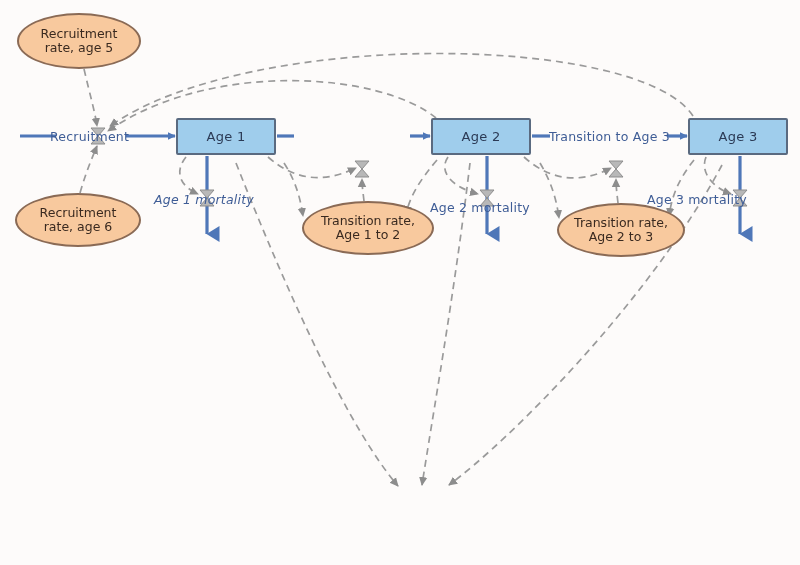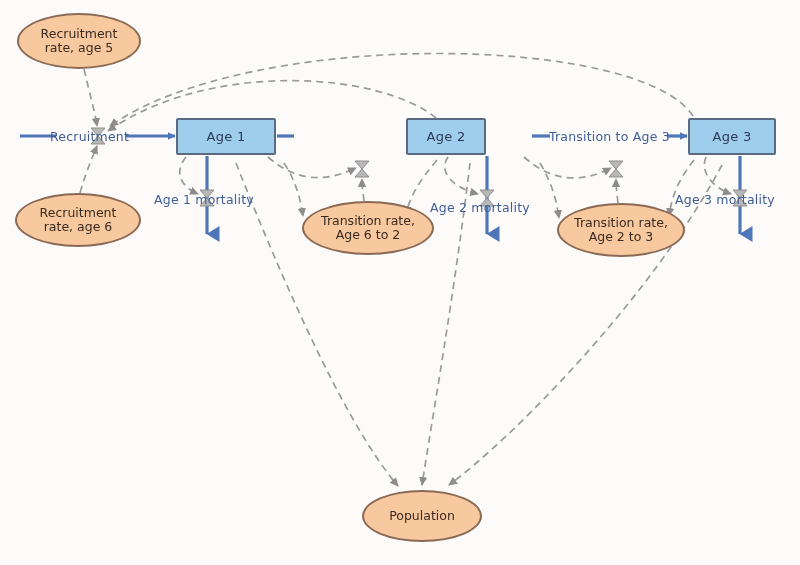--- a/index.html
+++ b/index.html
@@ -133,46 +133,43 @@
 
       <path d="M236,163 C290,300 350,430 398,486"></path>
       <path d="M470,163 C455,290 432,420 422,485"></path>
       <path d="M722,165 C650,300 510,440 449,485"></path>
     </g>
   </svg>
 
   <div class="stock" style="left:176px; top:118px; width:100px; height:37px;">
     <span>Age 1</span>
   </div>
-  <div class="stock" style="left:406px; top:118px; width:80px; height:37px;">
+  <div class="stock" style="left:431px; top:118px; width:100px; height:37px;">
     <span>Age 2</span>
   </div>
-  <div class="stock" style="left:688px; top:118px; width:88px; height:37px;">
+  <div class="stock" style="left:688px; top:118px; width:100px; height:37px;">
     <span>Age 3</span>
   </div>
 
   <div class="aux" style="left:17px; top:13px; width:124px; height:56px;">
     <span>Recruitment</span>
     <span>rate, age 5</span>
   </div>
   <div class="aux" style="left:15px; top:193px; width:126px; height:54px;">
     <span>Recruitment</span>
     <span>rate, age 6</span>
   </div>
   <div class="aux" style="left:302px; top:201px; width:132px; height:54px;">
     <span>Transition rate,</span>
-    <span>Age 6 to 2</span>
+    <span>Age 1 to 2</span>
   </div>
   <div class="aux" style="left:557px; top:203px; width:128px; height:54px;">
     <span>Transition rate,</span>
     <span>Age 2 to 3</span>
   </div>
-  <div class="aux" style="left:362px; top:490px; width:120px; height:52px;">
-    <span>Population</span>
-  </div>
 
   <div class="flow-label" style="left:50px; top:129px;">Recruitment</div>
   <div class="flow-label" style="left:549px; top:129px;">Transition to Age 3</div>
-  <div class="flow-label" style="left:154px; top:192px;">Age 1 mortality</div>
+  <div class="flow-label" style="left:154px; top:192px;font-style:italic;">Age 1 mortality</div>
   <div class="flow-label" style="left:430px; top:200px;">Age 2 mortality</div>
-  <div class="flow-label" style="left:675px; top:192px;">Age 3 mortality</div>
+  <div class="flow-label" style="left:647px; top:192px;">Age 3 mortality</div>
 
 </div>
 
 </body></html>

